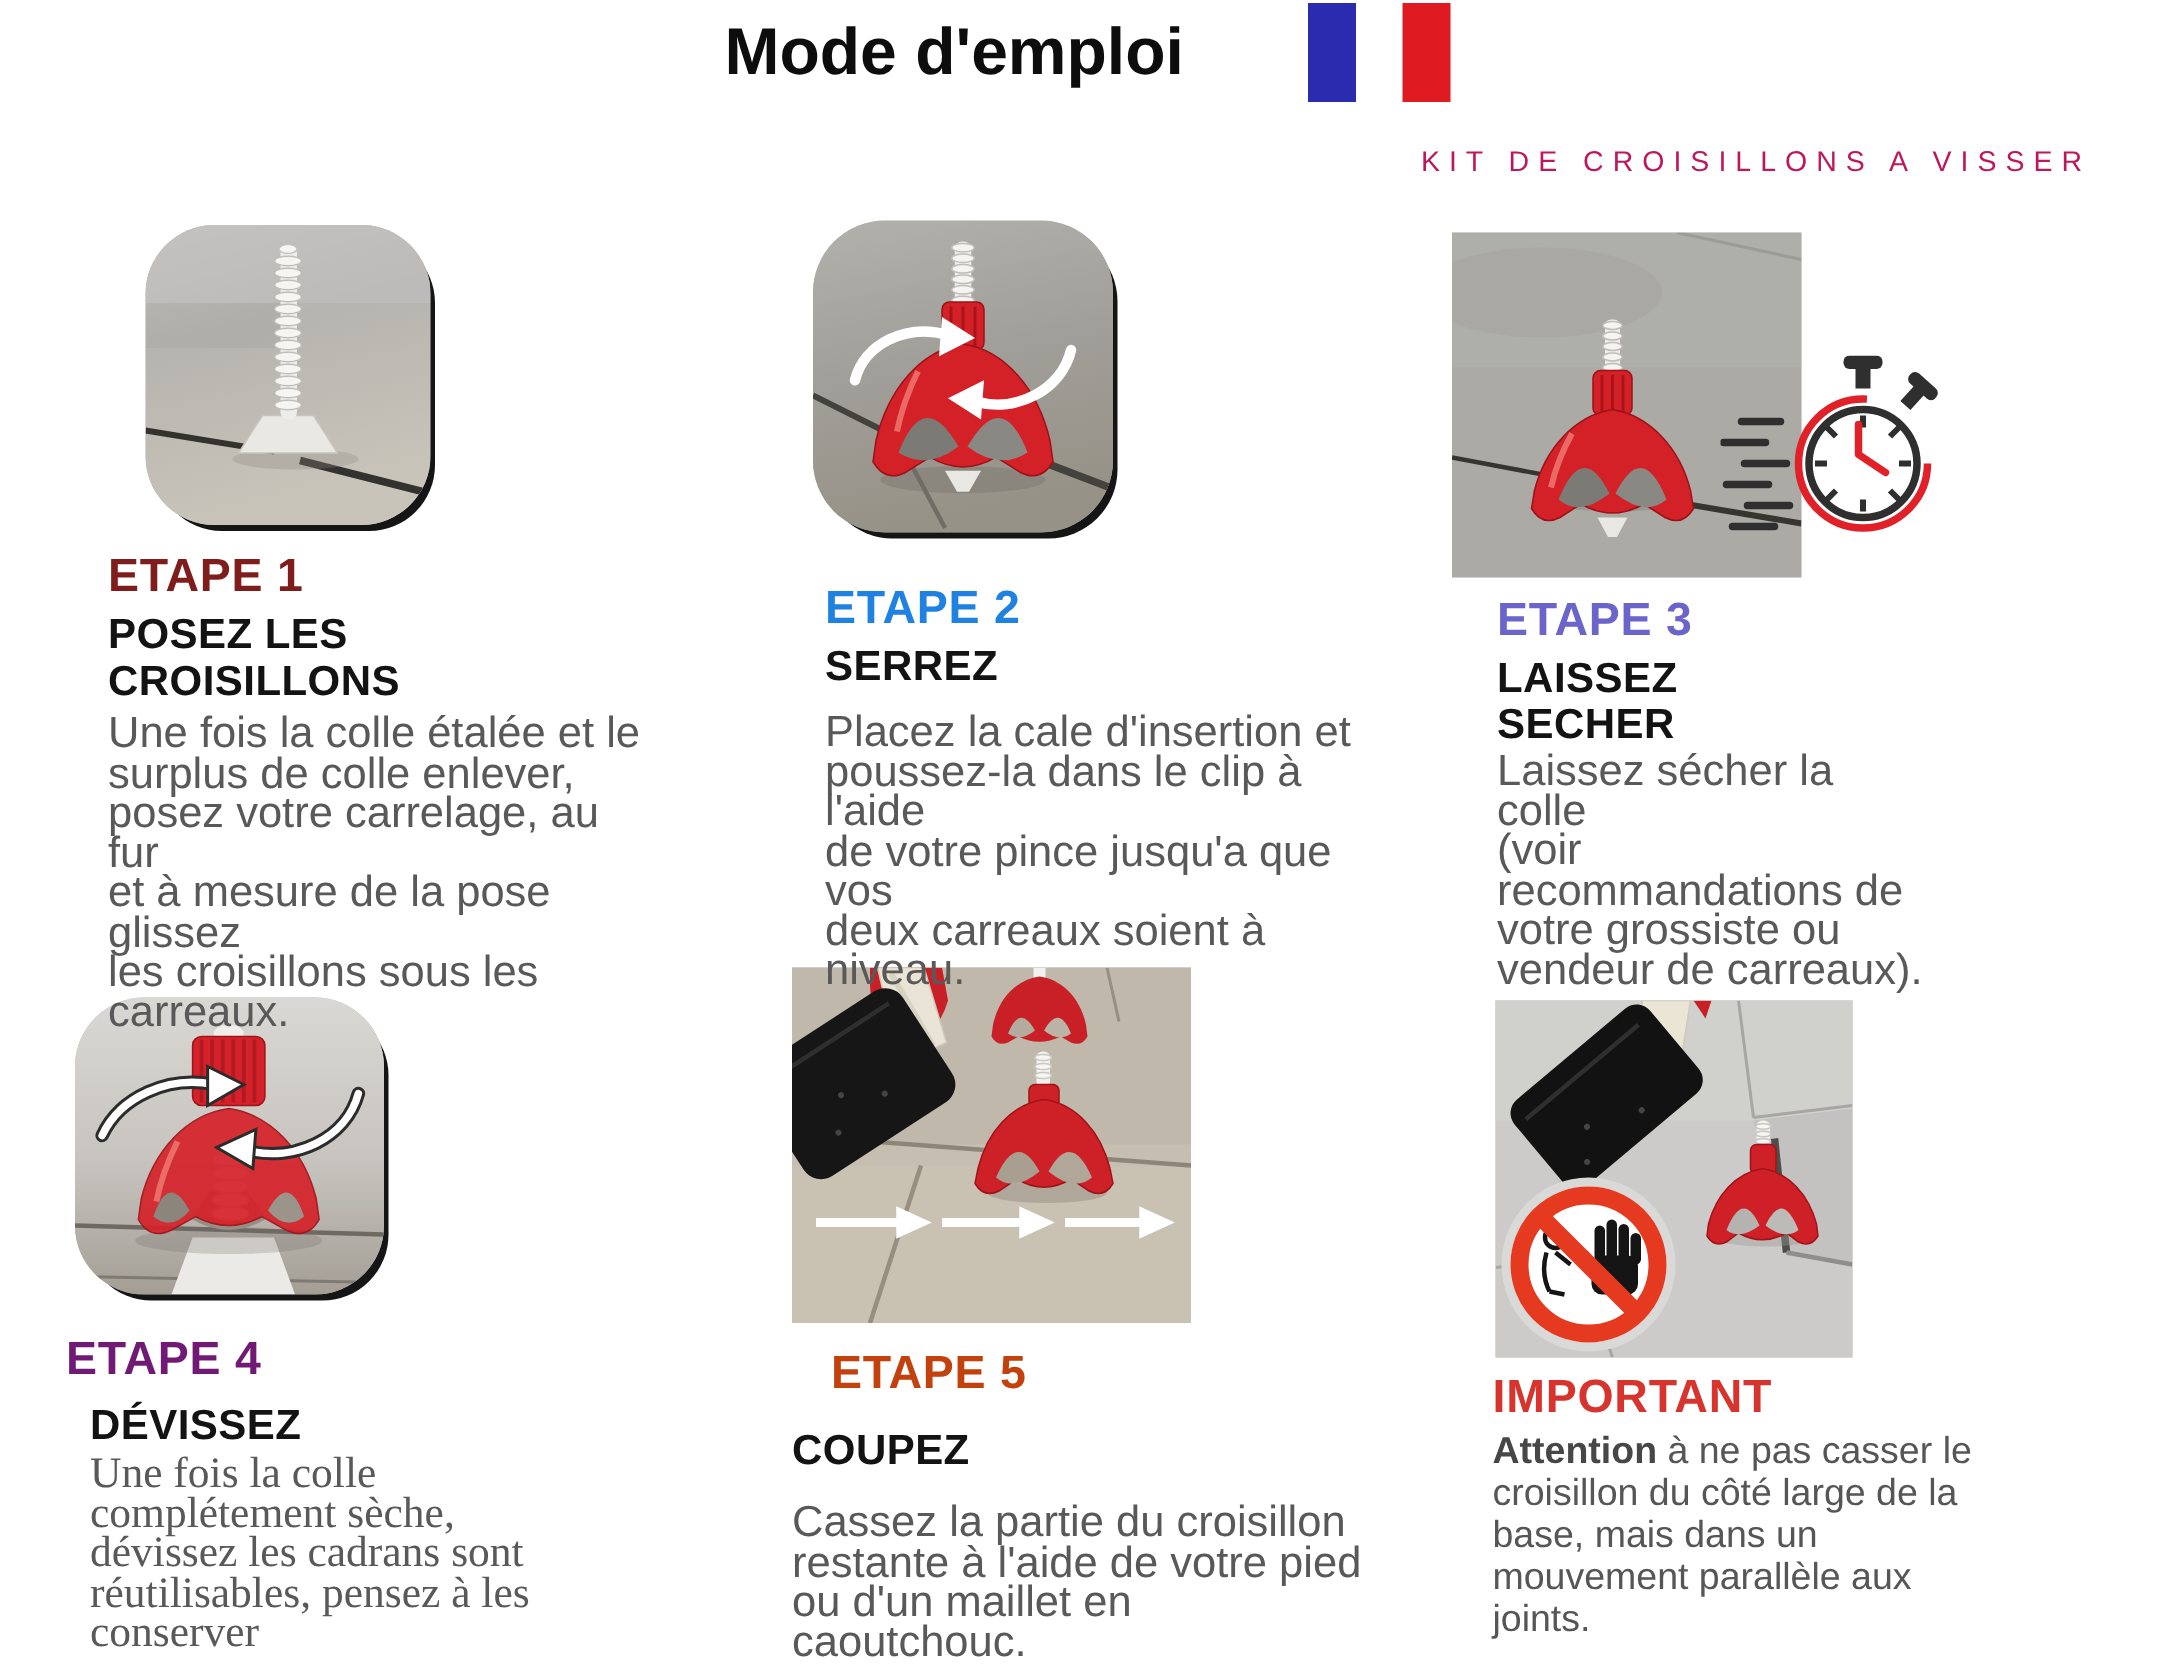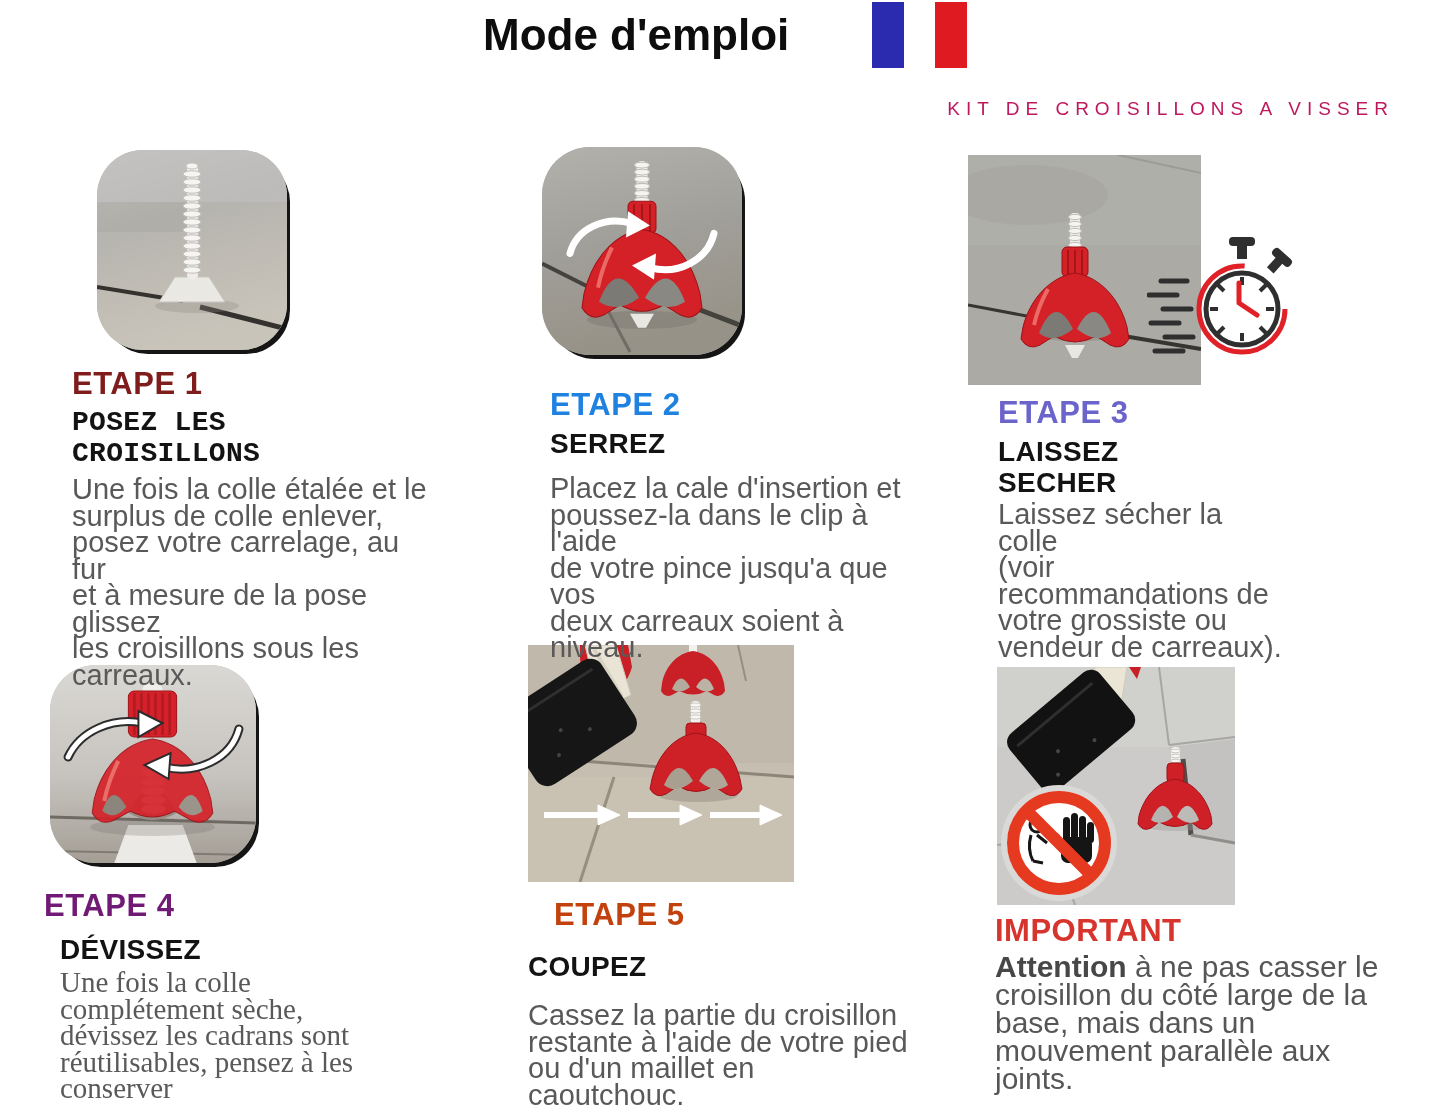--- a/index.html
+++ b/index.html
@@ -8,21 +8,21 @@
   .title{position:absolute;left:483px;top:10px;margin:0;font-size:44px;font-weight:700;
          color:#0d0d0d;letter-spacing:0px;}
   .flag{position:absolute;left:872px;top:2px;width:95px;height:66px;display:flex;}
   .flag .stripe{flex:1 1 0;height:100%;}
   .subtitle{position:absolute;left:0px;top:98px;width:1380px;text-align:right;
             font-size:19px;letter-spacing:6px;color:#be185d;font-weight:400;margin-left:14px;}
   .lbl{position:absolute;font-weight:700;font-size:31px;letter-spacing:.5px;white-space:pre-line;}
   .stt{position:absolute;font-weight:700;font-size:28px;line-height:31px;color:#131313;
        white-space:pre-line;letter-spacing:.3px;}
   .bdy{position:absolute;font-size:29px;line-height:26.5px;color:#595959;white-space:pre-line;}
-  .bdy.big{font-size:30px;line-height:28px;color:#565656;}
+  .bdy.big{font-size:25px;line-height:28px;color:#565656;}
   .bdy b{color:#474747;}
   .ph{position:absolute;overflow:hidden;background:#b5b3ae;}
   .ph svg{display:block;width:100%;height:100%;}
   .round{border-radius:46px;box-shadow:5px 6px 0 -2px #151515;}
   .icon-abs{position:absolute;}
   .icon-abs svg{display:block;width:100%;height:100%;}
 </style>
 </head>
 <body>
 
@@ -319,21 +319,21 @@
           <rect x="90" y="155" width="7" height="21" rx="3.5"></rect>
           <rect x="64" y="170" width="31" height="26" rx="7"></rect>
           <rect x="56" y="166" width="9" height="17" rx="4.5" transform="rotate(-28 60 174)"></rect>
         </g>
         <line x1="28" y1="142" x2="96" y2="210" stroke="#e53a20" stroke-width="12"></line>
       </g>
     </svg>
   </div>
 
   <div class="lbl" style="left: 72px; top: 366px; color: #7f1d1d;">ETAPE 1</div>
-  <div class="stt" style="left:72px;top:407px;width:270px;font-family:Liberation Mono, monospace;">POSEZ LES
+  <div class="stt" style="left:72px;top:407px;width:270px;">POSEZ LES
 CROISILLONS</div>
   <div class="bdy" style="left:72px;top:476px;width:360px;">Une fois la colle étalée et le
 surplus de colle enlever,
 posez votre carrelage, au fur
 et à mesure de la pose glissez
 les croisillons sous les
 carreaux.</div>
 
   <div class="lbl" style="left: 550px; top: 387px; color: rgb(31, 130, 224);">ETAPE 2</div>
   <div class="stt" style="left:550px;top:428px;width:270px;">SERREZ</div>

